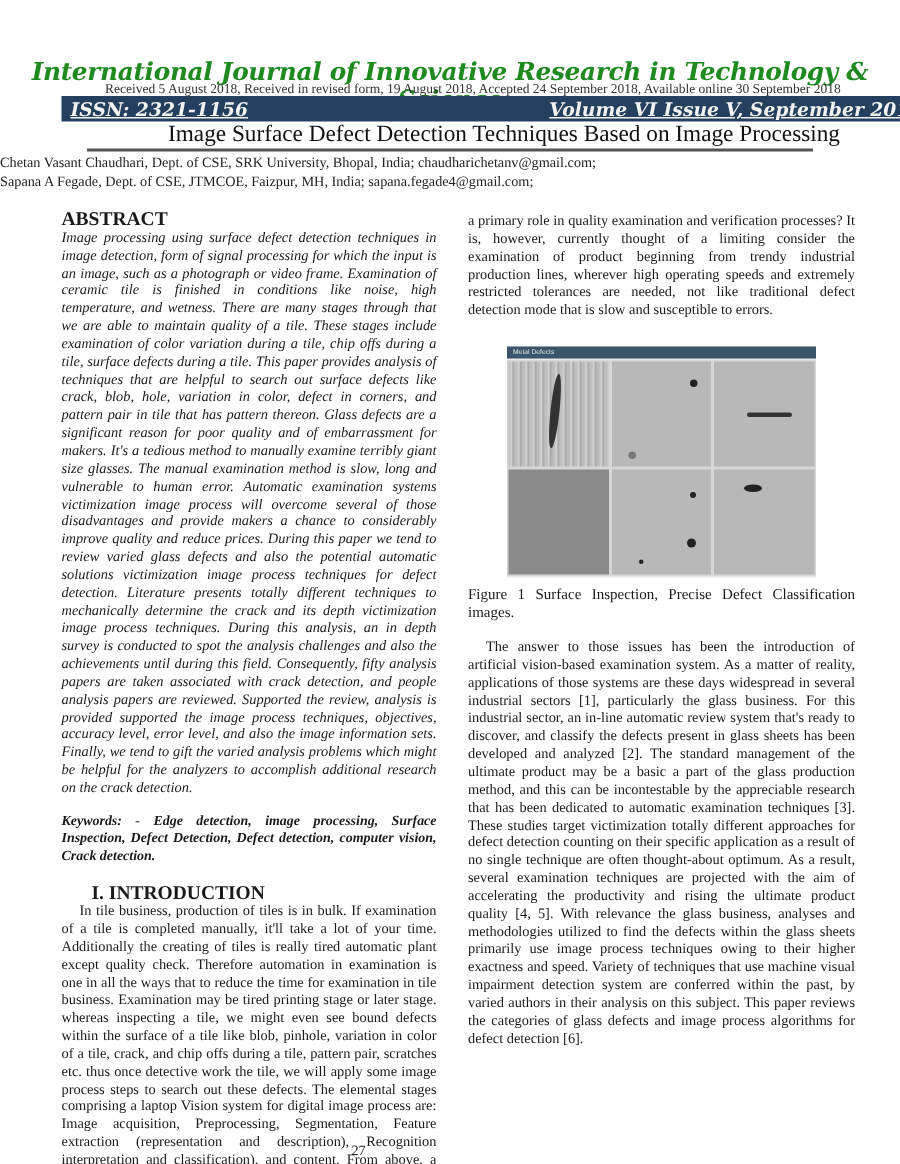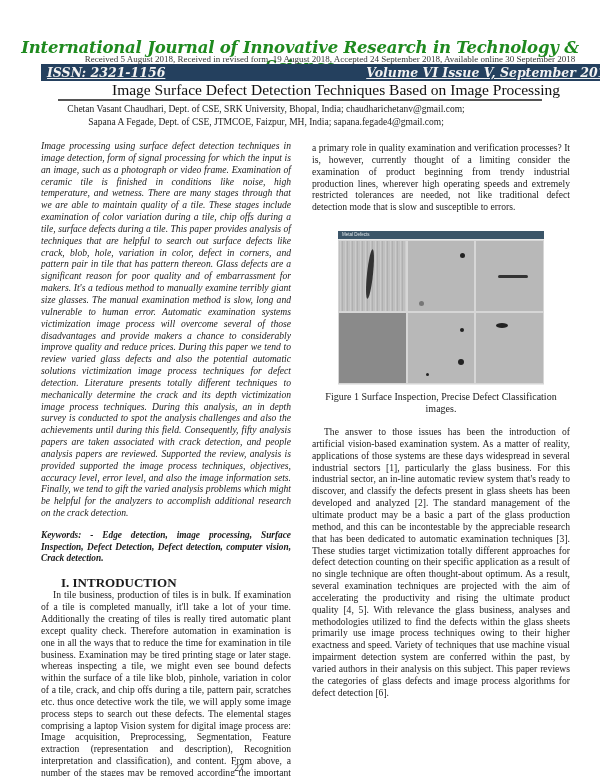--- a/index.html
+++ b/index.html
@@ -1,59 +1,60 @@
 <!DOCTYPE html>
 <html><head>
 <meta charset="utf-8">
 <style>
   html, body { margin:0; padding:0; background:#ffffff; }
   body { width:600px; height:776px; position:relative; overflow:hidden; font-family:"Liberation Serif", serif; color:#1a1a1a; }
   .journal-title { position:absolute; top:38px; left:0; width:600px; text-align:center; font-family:"DejaVu Serif", serif; font-style:italic; font-weight:bold; font-size:16.5px; color:#1f8a1f; letter-spacing:-0.2px; }
-  .received { position:absolute; top:54px; left:70px; width:520px; text-align:center; font-size:9px; color:#333; white-space:nowrap; }
+  .received { position:absolute; top:54px; left:70px; width:520px; text-align:left; font-size:9px; color:#333; white-space:nowrap; }
   .issn-bar { position:absolute; top:64px; left:41px; width:580px; height:17px; background:#24405e; color:#f2f2f2; font-family:"DejaVu Serif", serif; font-style:italic; font-weight:bold; font-size:12.5px; display:flex; justify-content:space-between; align-items:center; padding:0 6px; box-sizing:border-box;text-decoration:underline; }
   .paper-title { position:absolute; top:81px; left:0; width:600px; text-align:center; font-weight:normal; font-size:15.5px; color:#111;margin-left:36px; }
   .title-rule { position:absolute; top:99px; left:58px; width:484px; height:2px; background:#555; }
-  .authors { position:absolute; top:103px; left:0; width:532px; text-align:center; font-size:9.5px; line-height:13px; color:#222; }
+  .authors { position:absolute; top:103px; left:0; width:532px; font-size:9.5px; line-height:13px; color:#222; }
   .col { position:absolute; font-size:9.6px; line-height:11.85px; text-align:justify; }
   .col-left { left:41px; top:140px; width:250px; }
   .col-right { left:312px; top:142px; width:258px; }
   h2 { margin:0 0 1px 0; font-size:13px; font-weight:bold; font-family:"Liberation Serif", serif; }
   .abstract-text { font-style:italic; margin:0; }
   .keywords { font-style:italic; font-weight:bold; margin:11px 0 0 0; font-size:9.3px; line-height:11.5px; }
   .intro-h { margin-top:12px; font-size:13px;margin-left:20px; }
   p { margin:0; }
   .indent { text-indent:12px; }
   .figure { margin:18px auto 0 auto; width:206px; height:154px; background:#e8e8e8; position:relative; }
   .fig-header { height:8px; background:#3b5568; color:#dfe6ea; font-family:"Liberation Sans", sans-serif; font-size:4.5px; line-height:8px; padding-left:4px; }
   .fig-grid { display:grid; grid-template-columns:1fr 1fr 1fr; grid-template-rows:1fr 1fr; gap:2px; height:144px; background:#d6d6d6; padding:1px; box-sizing:border-box; margin-top:1px; }
   .cell { position:relative; overflow:hidden; }
   .c1 { background:repeating-linear-gradient(90deg,#b9b9b9 0,#d2d2d2 2px,#a8a8a8 3px,#c8c8c8 5px); }
   .c2, .c3, .c5, .c6 { background:#b8b8b8; }
   .c4 { background:#8a8a8a; }
   .mark { position:absolute; background:#222; border-radius:50%; }
-  .caption { text-align:center; margin-top:6px; font-size:10px; line-height:12px; }
+  .caption { margin-top:6px; font-size:10px; line-height:12px; }
   .page-num { position:absolute; top:763px; left:0; width:478px; text-align:center; font-size:9.5px; color:#222; }
 </style>
 </head>
 <body>
 
 <div class="journal-title">International Journal of Innovative Research in Technology &amp; Science</div>
 <div class="received">Received 5 August 2018, Received in revised form, 19 August 2018, Accepted 24 September 2018, Available online 30 September 2018</div>
 <div class="issn-bar">
   <span>ISSN: 2321-1156</span>
   <span>Volume VI Issue V, September 2018</span>
 </div>
 <div class="paper-title">Image Surface Defect Detection Techniques Based on Image Processing</div>
 <div class="title-rule"></div>
 <div class="authors">
   <div>Chetan Vasant Chaudhari, Dept. of CSE, SRK University, Bhopal, India; chaudharichetanv@gmail.com;</div>
   <div>Sapana A Fegade, Dept. of CSE, JTMCOE, Faizpur, MH, India; sapana.fegade4@gmail.com;</div>
 </div>
 
 <div class="col col-left">
+  <h2>ABSTRACT</h2>
   <p class="abstract-text">Image processing using surface defect detection techniques in image detection, form of signal processing for which the input is an image, such as a photograph or video frame. Examination of ceramic tile is finished in conditions like noise, high temperature, and wetness. There are many stages through that we are able to maintain quality of a tile. These stages include examination of color variation during a tile, chip offs during a tile, surface defects during a tile. This paper provides analysis of techniques that are helpful to search out surface defects like crack, blob, hole, variation in color, defect in corners, and pattern pair in tile that has pattern thereon. Glass defects are a significant reason for poor quality and of embarrassment for makers. It's a tedious method to manually examine terribly giant size glasses. The manual examination method is slow, long and vulnerable to human error. Automatic examination systems victimization image process will overcome several of those disadvantages and provide makers a chance to considerably improve quality and reduce prices. During this paper we tend to review varied glass defects and also the potential automatic solutions victimization image process techniques for defect detection. Literature presents totally different techniques to mechanically determine the crack and its depth victimization image process techniques. During this analysis, an in depth survey is conducted to spot the analysis challenges and also the achievements until during this field. Consequently, fifty analysis papers are taken associated with crack detection, and people analysis papers are reviewed. Supported the review, analysis is provided supported the image process techniques, objectives, accuracy level, error level, and also the image information sets. Finally, we tend to gift the varied analysis problems which might be helpful for the analyzers to accomplish additional research on the crack detection.</p>
   <p class="keywords">Keywords: - Edge detection, image processing, Surface Inspection, Defect Detection, Defect detection, computer vision, Crack detection.</p>
   <h2 class="intro-h">I. INTRODUCTION</h2>
   <p class="indent">In tile business, production of tiles is in bulk. If examination of a tile is completed manually, it'll take a lot of your time. Additionally the creating of tiles is really tired automatic plant except quality check. Therefore automation in examination is one in all the ways that to reduce the time for examination in tile business. Examination may be tired printing stage or later stage. whereas inspecting a tile, we might even see bound defects within the surface of a tile like blob, pinhole, variation in color of a tile, crack, and chip offs during a tile, pattern pair, scratches etc. thus once detective work the tile, we will apply some image process steps to search out these defects. The elemental stages comprising a laptop Vision system for digital image process are: Image acquisition, Preprocessing, Segmentation, Feature extraction (representation and description), Recognition interpretation and classification), and content. From above, a number of the stages may be removed according the important time digital image process application. The quality management conception is that the most significant side of the glass producing business. Within the past human vision has compete</p>
 </div>
 
 <div class="col col-right">
   <p>a primary role in quality examination and verification processes? It is, however, currently thought of a limiting consider the examination of product beginning from trendy industrial production lines, wherever high operating speeds and extremely restricted tolerances are needed, not like traditional defect detection mode that is slow and susceptible to errors.</p>
   <div class="figure">
     <div class="fig-header">Metal Defects</div>

